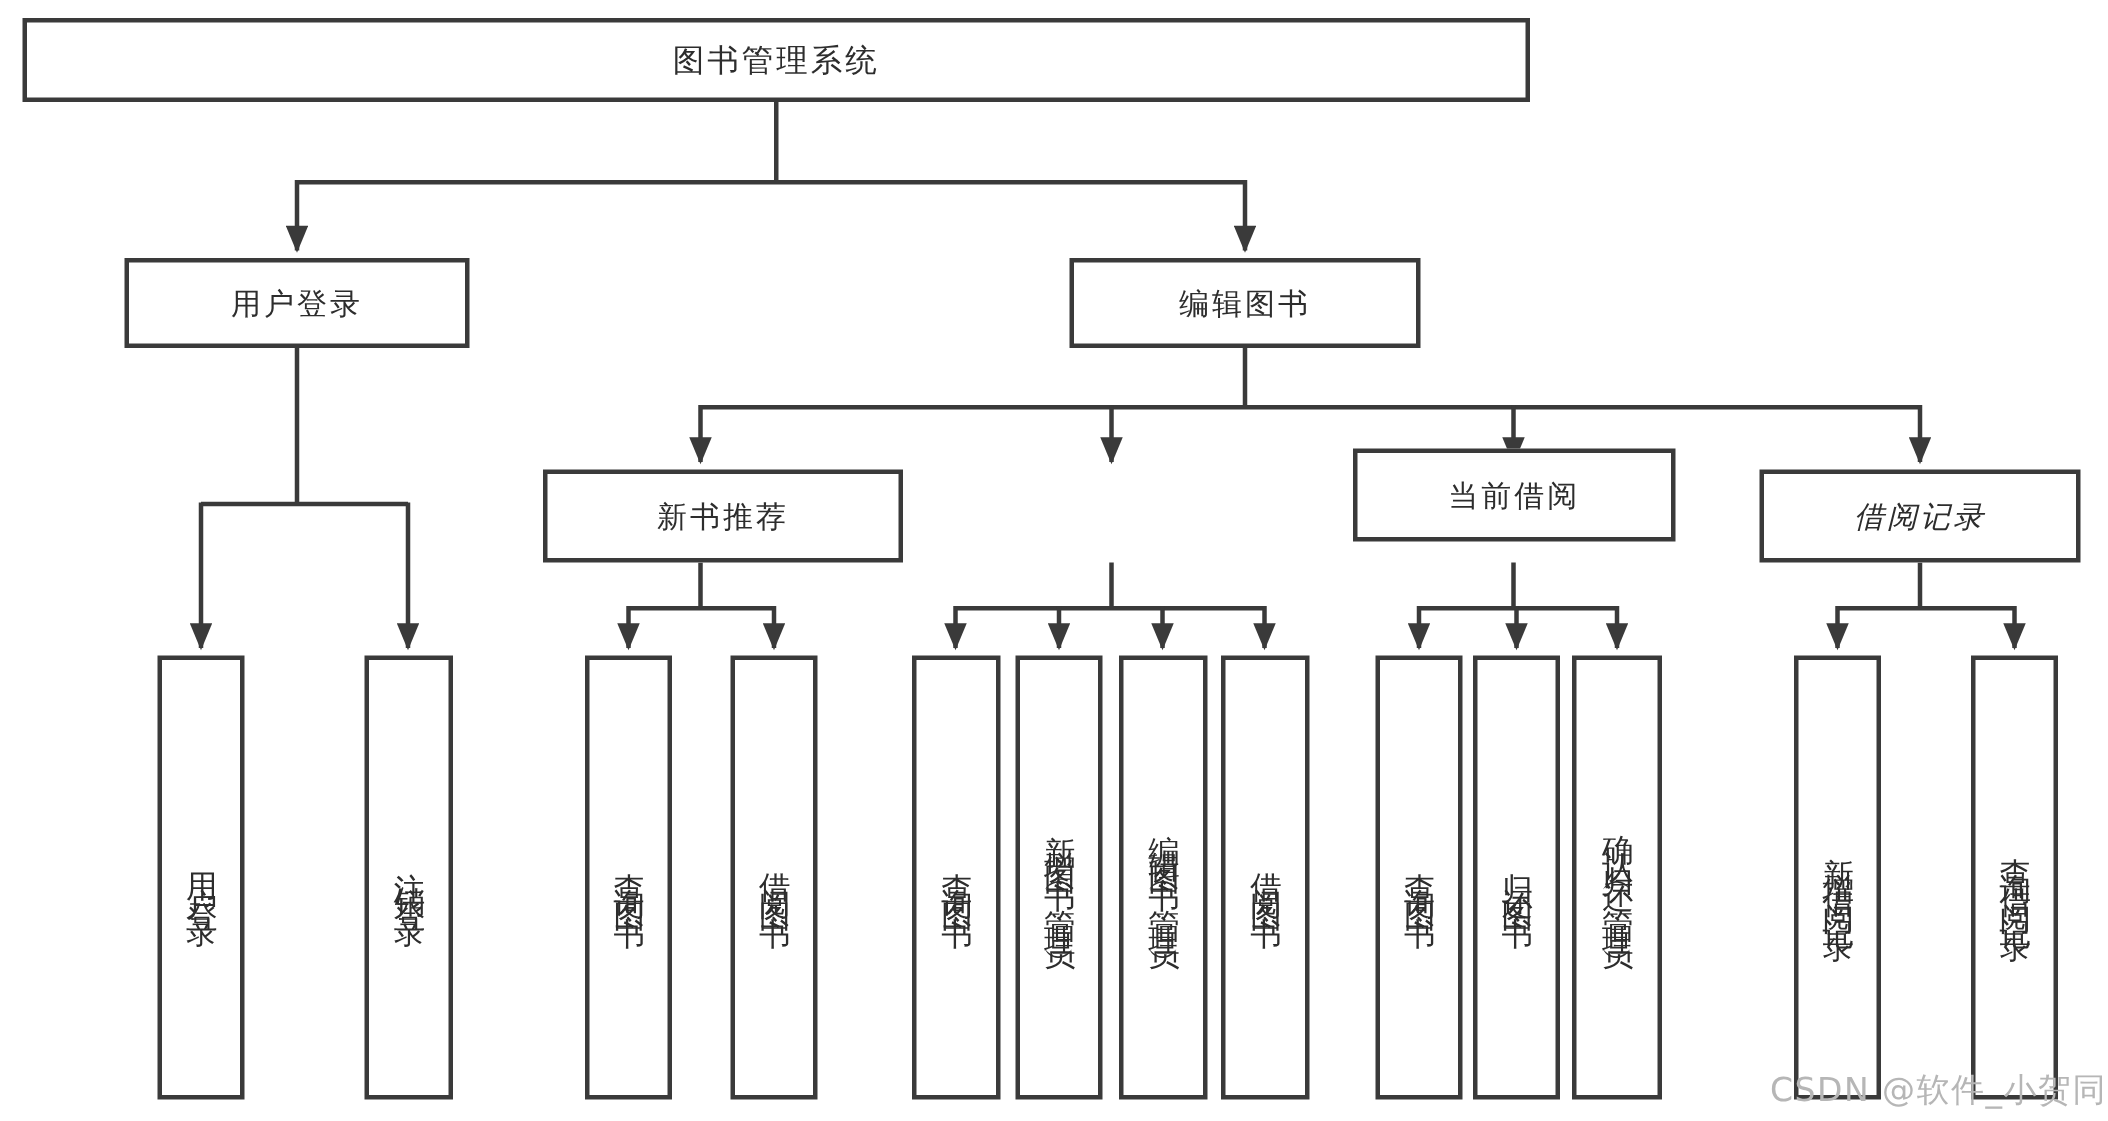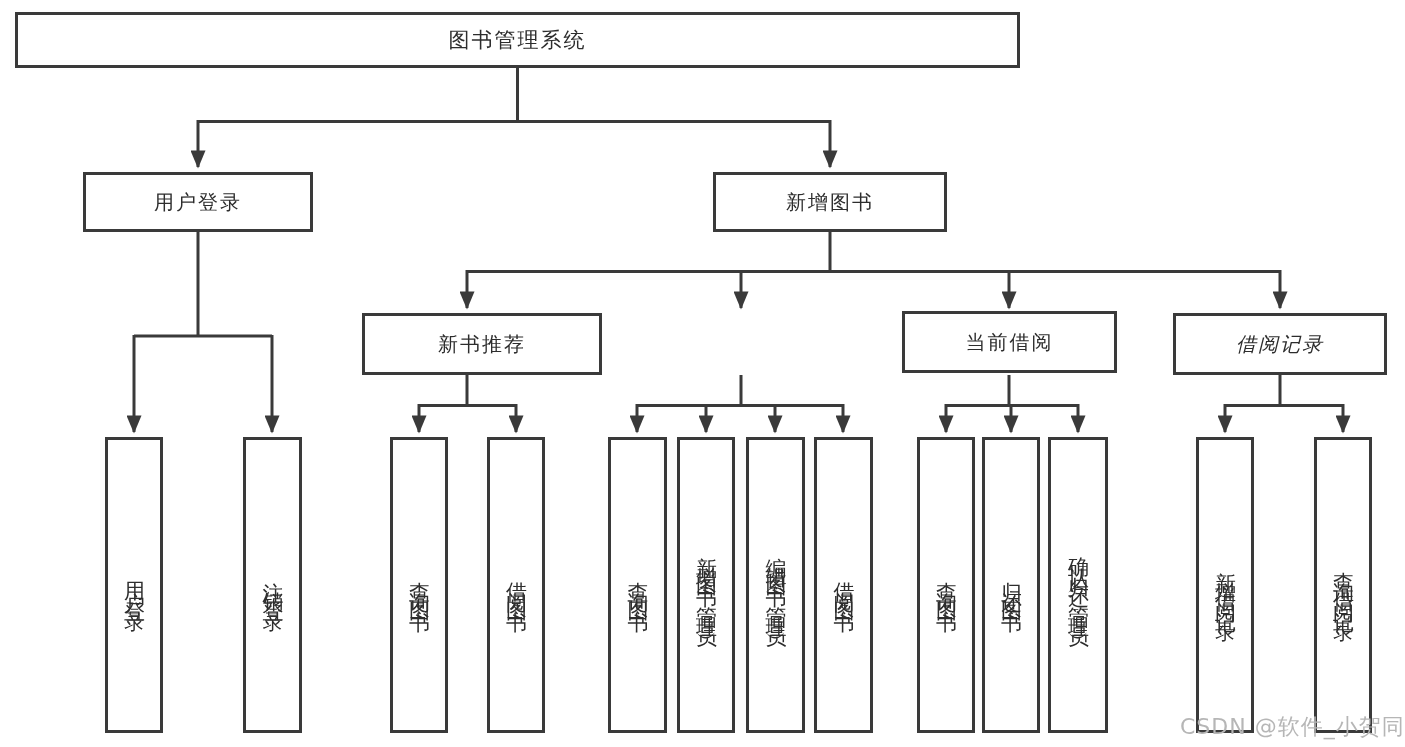--- a/index.html
+++ b/index.html
@@ -91,24 +91,24 @@
 
       <path d="M1280,375 L1280,405.5 M1225,405.5 L1343,405.5"></path>
       <line x1="1225" y1="404" x2="1225" y2="432" marker-end="url(#arr)"></line>
       <line x1="1343" y1="404" x2="1343" y2="432" marker-end="url(#arr)"></line>
     </g>
   </svg>
 
   <div class="box root" style="left:15px; top:12px; width:1005px; height:56px;">图书管理系统</div>
 
   <div class="box hbox" style="left:83px; top:172px; width:230px; height:60px;">用户登录</div>
-  <div class="box hbox" style="left:713px; top:172px; width:234px; height:60px;">新增图书</div>
+  <div class="box hbox" style="left:713px; top:172px; width:234px; height:60px;">编辑图书</div>
 
   <div class="box hbox" style="left:362px; top:313px; width:240px; height:62px;">新书推荐</div>
-  <div class="box hbox" style="left:902px; top:311px; width:215px; height:62px;text-align:center;">当前借阅</div>
+  <div class="box hbox" style="left:902px; top:299px; width:215px; height:62px;text-align:center;">当前借阅</div>
   <div class="box hbox" style="left:1173px; top:313px; width:214px; height:62px;font-style:italic;">借阅记录</div>
 
   <div class="box leaf" style="left:105px; top:437px; width:58px; height:296px;">
     <span>用户登录</span>
   </div>
   <div class="box leaf" style="left:243px; top:437px; width:59px; height:296px;">
     <span>注销登录</span>
   </div>
 
   <div class="box leaf" style="left:390px; top:437px; width:58px; height:296px;">

